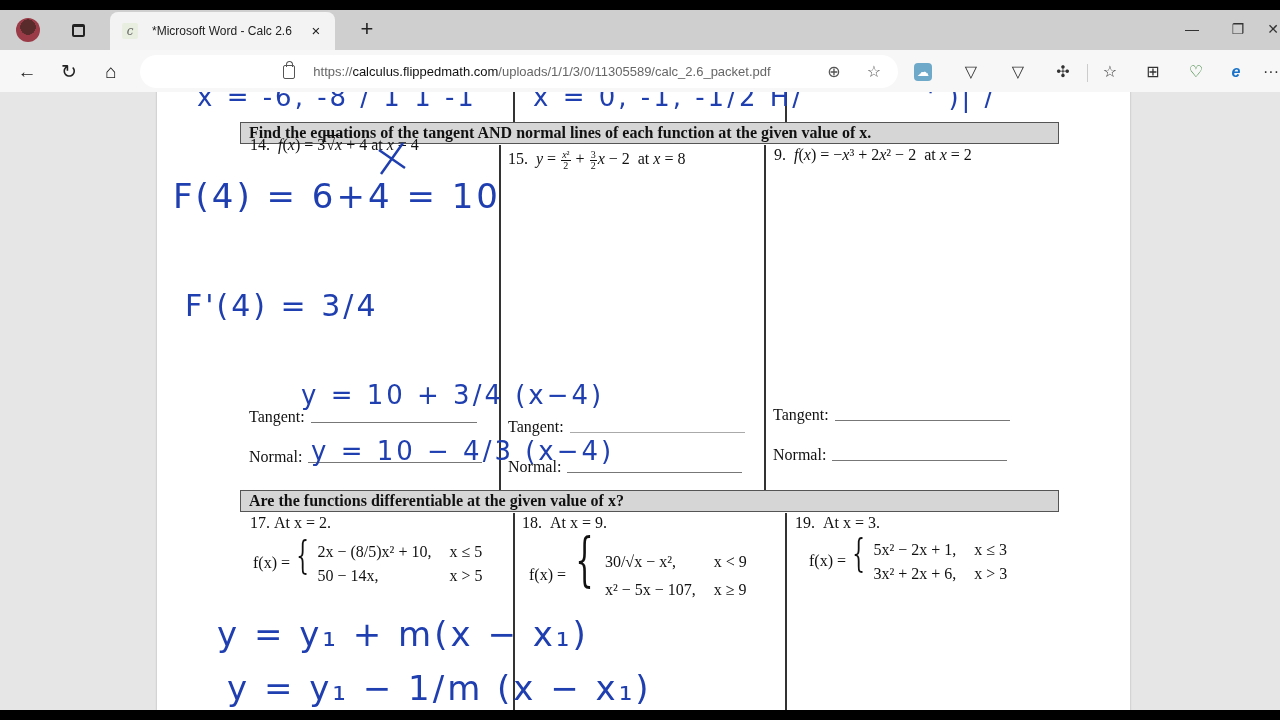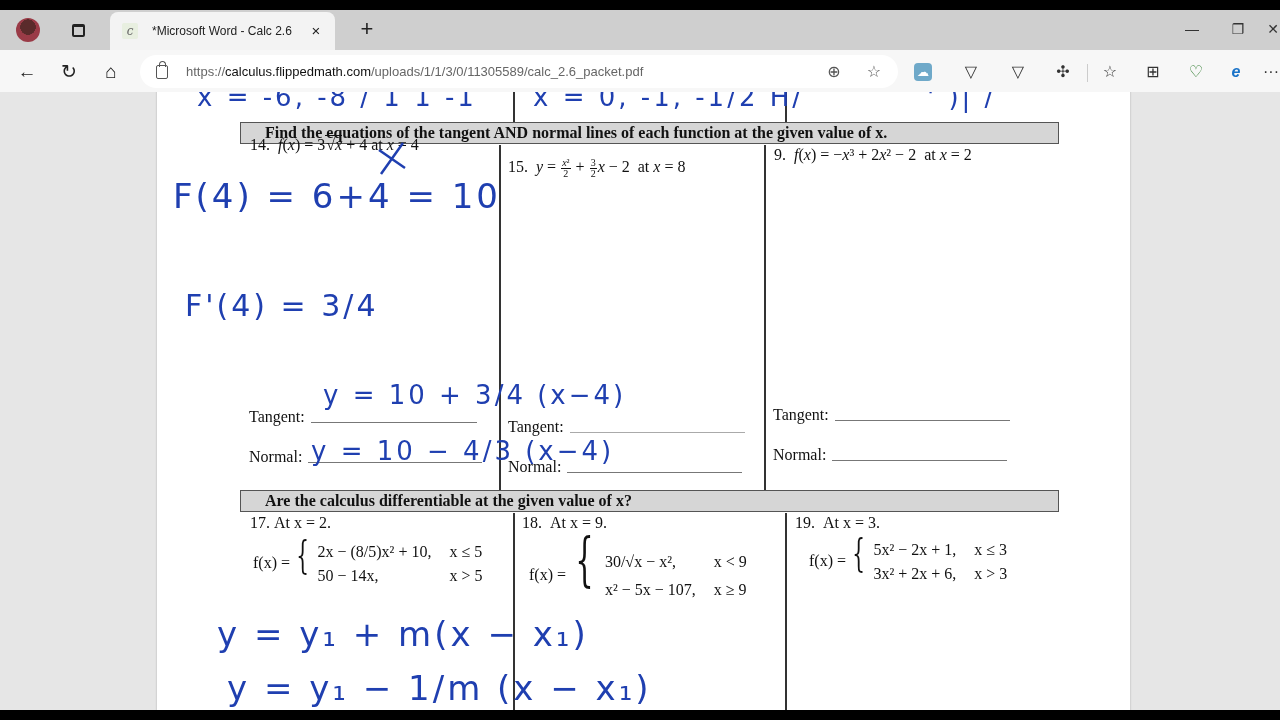--- a/index.html
+++ b/index.html
@@ -16,40 +16,40 @@
     display: flex; align-items: center; padding-left: 12px; }
   .tab .favicon { width: 16px; height: 16px; font-size: 12px; color: #666; display: flex; align-items: center; justify-content: center;
     font-family: "DejaVu Serif", serif; font-style: italic; background: #e8efe0; border-radius: 2px; }
   .tab .title { margin-left: 14px; font-size: 12px; color: #222; white-space: nowrap; overflow: hidden; width: 140px; }
   .tab .close { position: absolute; right: 10px; top: 10px; font-size: 15px; color: #222; width: 18px; height: 18px; text-align: center; line-height: 18px; }
   .newtab-btn { position: absolute; left: 354px; top: 6px; width: 26px; height: 26px; font-size: 22px; color: #222; text-align: center; line-height: 26px; }
   .win-ctrl { position: absolute; top: 6px; width: 40px; height: 26px; font-size: 14px; color: #333; text-align: center; line-height: 26px; }
 
   .toolbar { position: absolute; left: 0; top: 50px; width: 1280px; height: 42px; background: #f7f7f7; }
   .nav-btn { position: absolute; top: 8px; width: 28px; height: 28px; font-size: 19px; color: #222; text-align: center; line-height: 28px; }
-  .addressbar { position: absolute; left: 140px; top: 5px; width: 758px; height: 33px; background: #fff; border-radius: 17px; display: flex; align-items: center; }
+  .addressbar { position: absolute; left: 140px; top: 5px; width: 758px; height: 33px; background: #fff; border-radius: 17px; display: flex; align-items: center; justify-content: center; }
   .addressbar .lock { margin-left: 16px; width: 12px; height: 14px; border: 1.5px solid #555; border-radius: 2px; position: relative; }
   .addressbar .lock:before { content: ""; position: absolute; left: 2px; top: -5px; width: 5px; height: 5px; border: 1.5px solid #555; border-bottom: none; border-radius: 4px 4px 0 0; }
   .addressbar .url { margin-left: 18px; font-size: 13px; color: #666; white-space: nowrap; }
   .addressbar .url b { color: #111; font-weight: normal; }
   .addr-icon { position: absolute; top: 4px; width: 26px; height: 26px; font-size: 16px; color: #555; text-align: center; line-height: 26px; }
   .ext-icon { position: absolute; top: 10px; width: 24px; height: 24px; font-size: 16px; color: #333; text-align: center; line-height: 24px; }
   .ext-sep { position: absolute; left: 1087px; top: 14px; width: 1px; height: 18px; background: #ccc; }
 
   .viewer { position: absolute; left: 0; top: 92px; width: 1280px; height: 618px; background: #e6e6e6; overflow: hidden; }
   .bottombar-black { position: absolute; left: 0; top: 710px; width: 1280px; height: 10px; background: #000; }
   .page { position: absolute; left: 157px; top: -4px; width: 973px; height: 640px; background: #fff; box-shadow: 0 0 2px rgba(0,0,0,0.25); }
 
   .doc { font-family: "Liberation Serif", serif; color: #111; }
   .vline { position: absolute; width: 1.5px; background: #333; }
   .banner { position: absolute; left: 83px; height: 22px; width: 819px; background: #d6d6d6; border: 1.5px solid #555;
-    font-weight: bold; font-size: 16px; padding-left: 24px; line-height: 20px; }
+    font-weight: bold; font-size: 16px; padding-left: 8px; line-height: 20px; }
   .prob { position: absolute; font-size: 16px; white-space: nowrap; }
   .prob i { font-style: italic; }
-  .frac { display: inline-block; vertical-align: middle; text-align: center; font-size: 10px; line-height: 10px; margin: 8px 1px; }
+  .frac { display: inline-block; vertical-align: middle; text-align: center; font-size: 10px; line-height: 10px; margin: 0 1px; }
   .frac .num { display: block; border-bottom: 1px solid #111; padding: 0 1px; }
   .frac .den { display: block; }
   .sqrt { border-top: 1px solid #111; padding-left: 1px; }
   .answer-row { position: absolute; font-size: 16px; display: flex; align-items: flex-end; }
   .answer-line { height: 1.5px; background: #777; margin-left: 6px; margin-bottom: 3px; }
   .piece { position: absolute; font-size: 16px; }
   .brace { font-size: 40px; line-height: 40px; font-family: "DejaVu Serif", serif; font-weight: 100; transform: scaleX(0.5); display: inline-block; }
   .cases { display: inline-block; vertical-align: middle; line-height: 22px; }
   .cases td { padding-right: 16px; white-space: nowrap; }
 
@@ -129,41 +129,41 @@
     </svg>
 
     <div class="answer-row" style="left:92px;top:320px">
       <span>Tangent:</span>
         <span class="answer-line" style="width:166px"></span>
     </div>
     <div class="answer-row" style="left:92px;top:360px">
       <span>Normal:</span>
         <span class="answer-line" style="width:174px"></span>
     </div>
-    <div class="ink" style="left:166px;top:292px;font-size:26px">y = 10 + 3/4 (x−4)</div>
+    <div class="ink" style="left:144px;top:292px;font-size:26px">y = 10 + 3/4 (x−4)</div>
     <div class="ink" style="left:154px;top:348px;font-size:26px">y = 10 − 4/3 (x−4)</div>
 
     <div class="answer-row" style="left:351px;top:330px">
       <span>Tangent:</span>
         <span class="answer-line" style="width:175px;background:#aaa"></span>
     </div>
     <div class="answer-row" style="left:351px;top:370px">
       <span>Normal:</span>
         <span class="answer-line" style="width:175px"></span>
     </div>
     <div class="answer-row" style="left:616px;top:318px">
       <span>Tangent:</span>
         <span class="answer-line" style="width:175px"></span>
     </div>
     <div class="answer-row" style="left:616px;top:358px">
       <span>Normal:</span>
         <span class="answer-line" style="width:175px"></span>
     </div>
 
-    <div class="banner" style="top:402px">Are the calculus differentiable at the given value of x?</div>
+    <div class="banner" style="top:402px">Are the functions differentiable at the given value of x?</div>
     <div class="vline" style="left:356px;top:425px;height:220px"></div>
     <div class="vline" style="left:628px;top:425px;height:220px"></div>
 
     <div class="prob" style="left:93px;top:426px">
       <span>17.</span>&nbsp;<span>At x = 2.</span>
     </div>
     <div class="piece" style="left:96px;top:446px">
       <span>f(x) =</span><span class="brace">{</span><table class="cases"><tbody>
             <tr>
               <td>2x − (8/5)x² + 10,</td>

